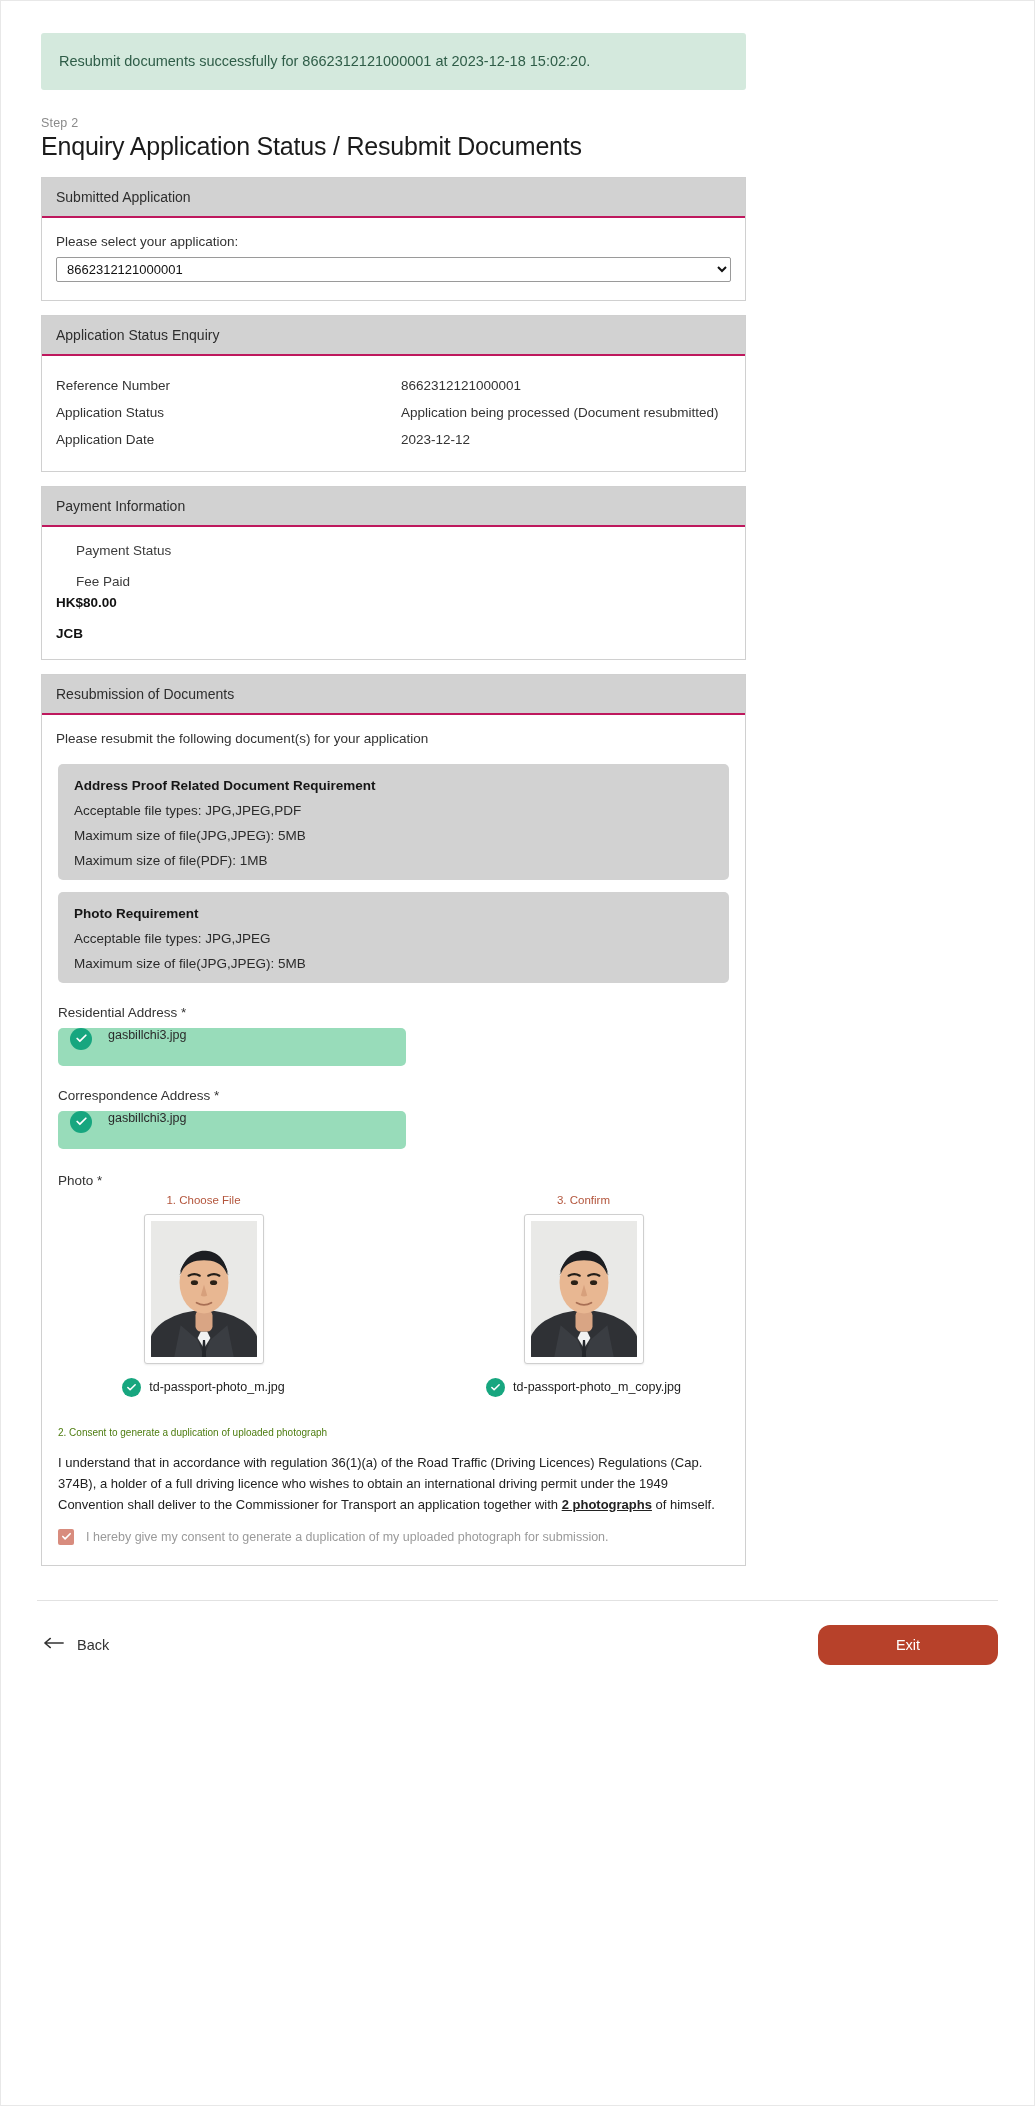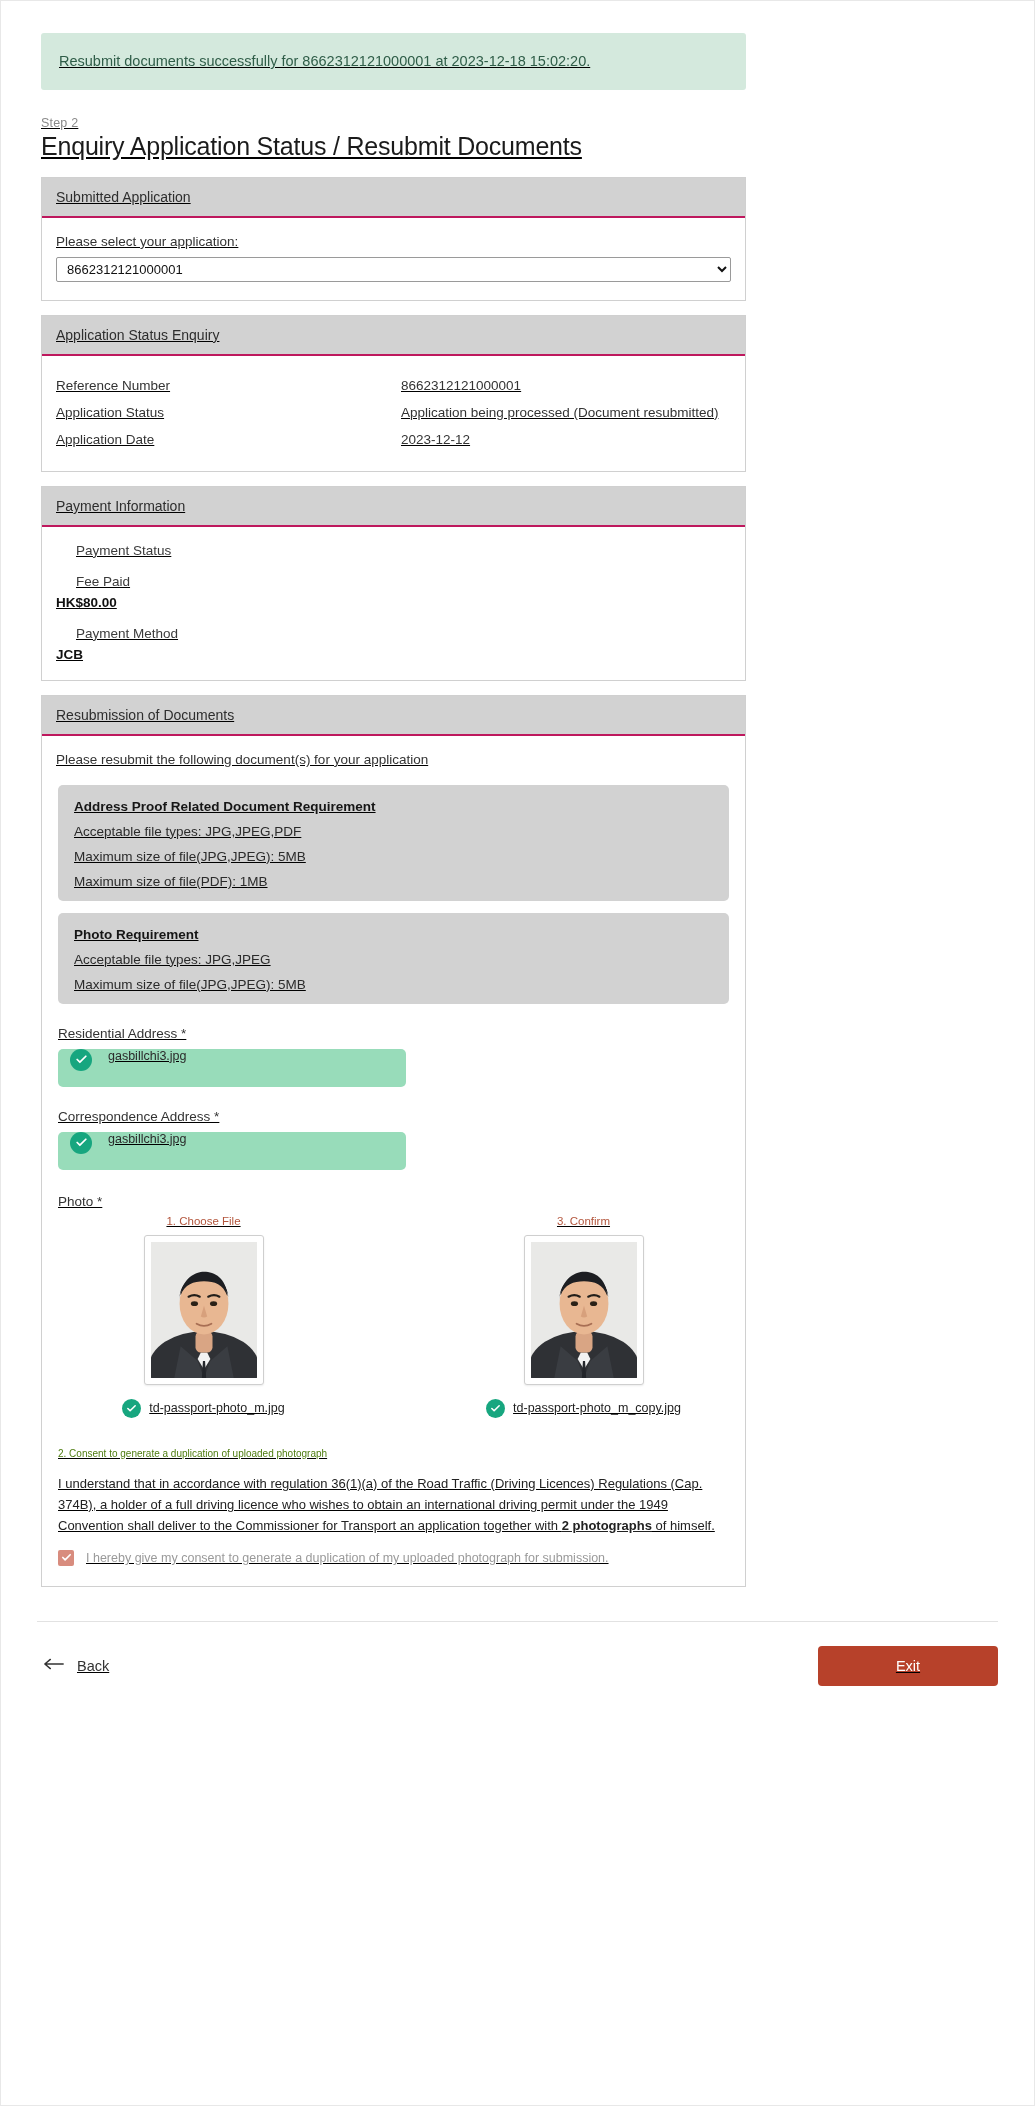--- a/index.html
+++ b/index.html
@@ -8,21 +8,20 @@
     background: #f0f0f0;
     font-family: "Liberation Sans", sans-serif;
   }
   .page {
     width: 1035px; min-height: 2106px;
     margin: 0 auto;
     background: #ffffff;
     position: relative;
     padding: 0;
     border: 1px solid #e8e8e8;
-    text-decoration: underline;
   }
   .content {
     padding: 32px 36px 0 36px;
     max-width: 1035px;
   }
   .inner { width: 705px; margin-left: 4px; }
 
   
   .alert {
     background: #d4e9dd;
@@ -215,21 +214,21 @@
     display: flex; align-items: center; gap: 12px;
     font-size: 14.5px; color: #333;
     background: none; border: none; cursor: pointer;
     font-family: "Liberation Sans", sans-serif;
   }
   .exit-btn {
     background: #b7412a;
     color: #fff;
     border: none;
     width: 180px; height: 40px;
-    border-radius: 4px;
+    border-radius: 12px;
     font-size: 14.5px;
     cursor: pointer;
     font-family: "Liberation Sans", sans-serif;
   }
 
   
   .face-svg { width: 100%; height: 100%; display: block; }
 </style>
 </head>
 <body>
@@ -277,21 +276,20 @@
         <div class="panel-head">Payment Information</div>
         <div class="panel-body">
           <div class="pay-block">
             <div class="pay-label">Payment Status</div>
           </div>
           <div class="pay-block">
             <div class="pay-label">Fee Paid</div>
             <div class="pay-value">HK$80.00</div>
           </div>
           <div class="pay-block">
-            <div class="pay-label">Payment Method</div>
             <div class="pay-value">JCB</div>
           </div>
         </div>
       </div>
 
       <div class="panel">
         <div class="panel-head">Resubmission of Documents</div>
         <div class="panel-body">
           <div class="intro-text">Please resubmit the following document(s) for your application</div>
 

